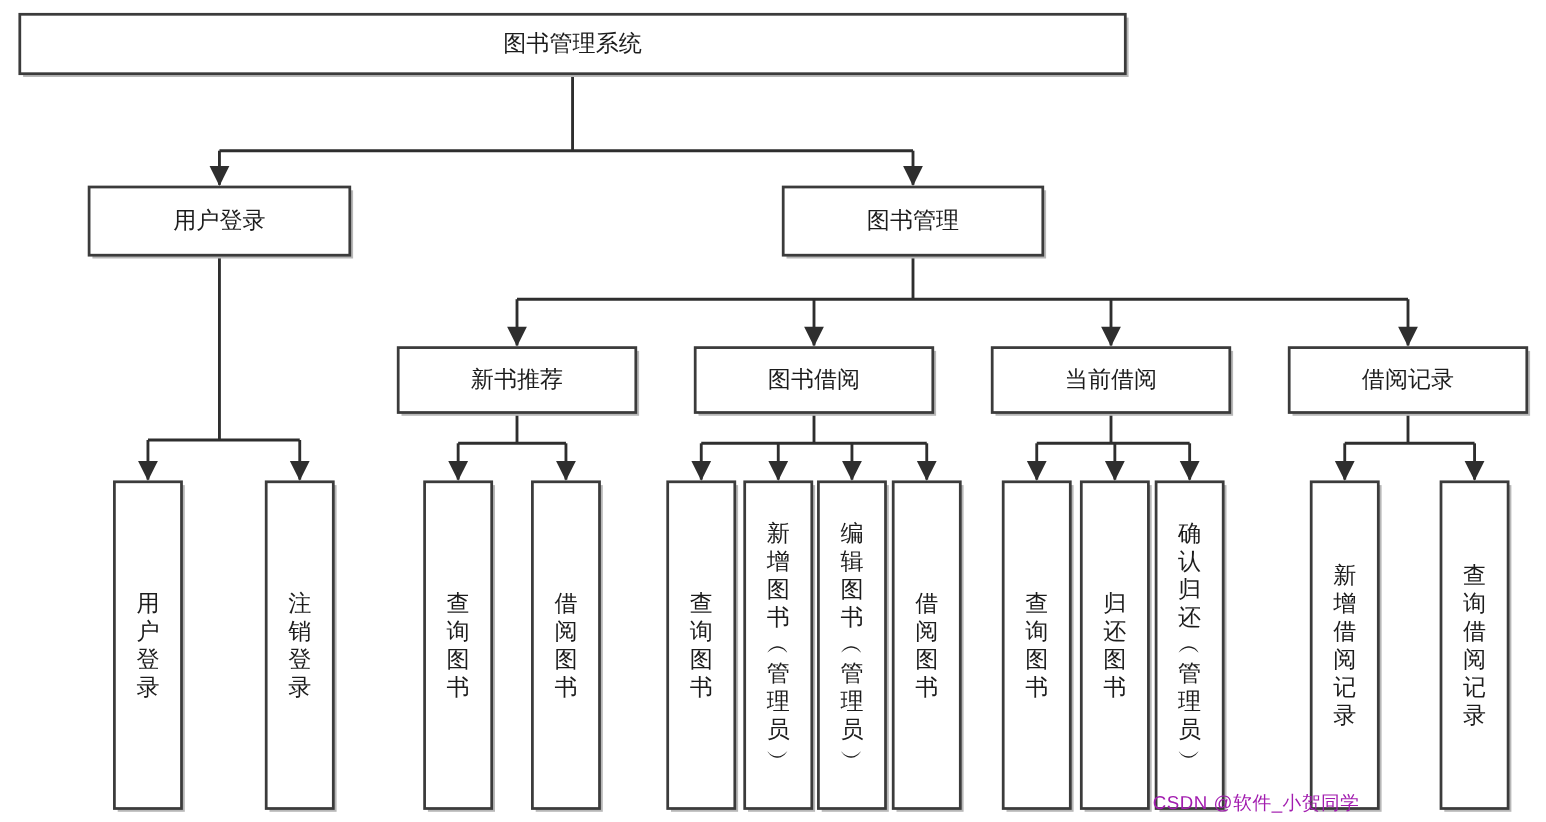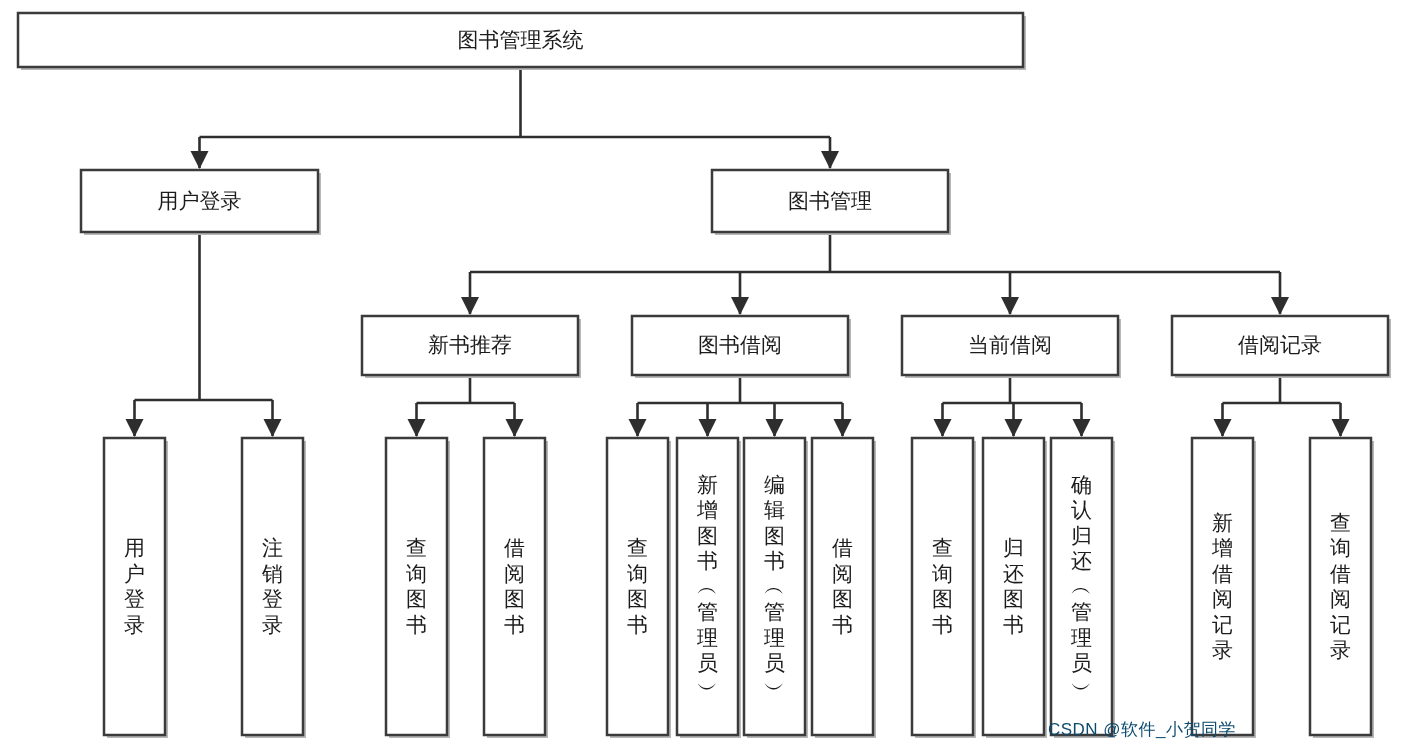--- a/index.html
+++ b/index.html
@@ -56,21 +56,21 @@
     fill: #1c1c1c;
     font-size: 21px;
     text-anchor: middle;
   }
   .watermark {
     position: absolute;
     right: 8px;
     bottom: 6px;
     font-family: "Liberation Sans", "DejaVu Sans", sans-serif;
     font-size: 17px;
-    color: #0c4a6e;
+    color: #a21caf;
     letter-spacing: 0.5px;
     white-space: nowrap;
     user-select: none;
   }
 </style>
 </head>
 <body>
 
 <div id="diagram-root">
   <svg class="diagram" viewBox="0 0 1405 747" xmlns="http://www.w3.org/2000/svg">

